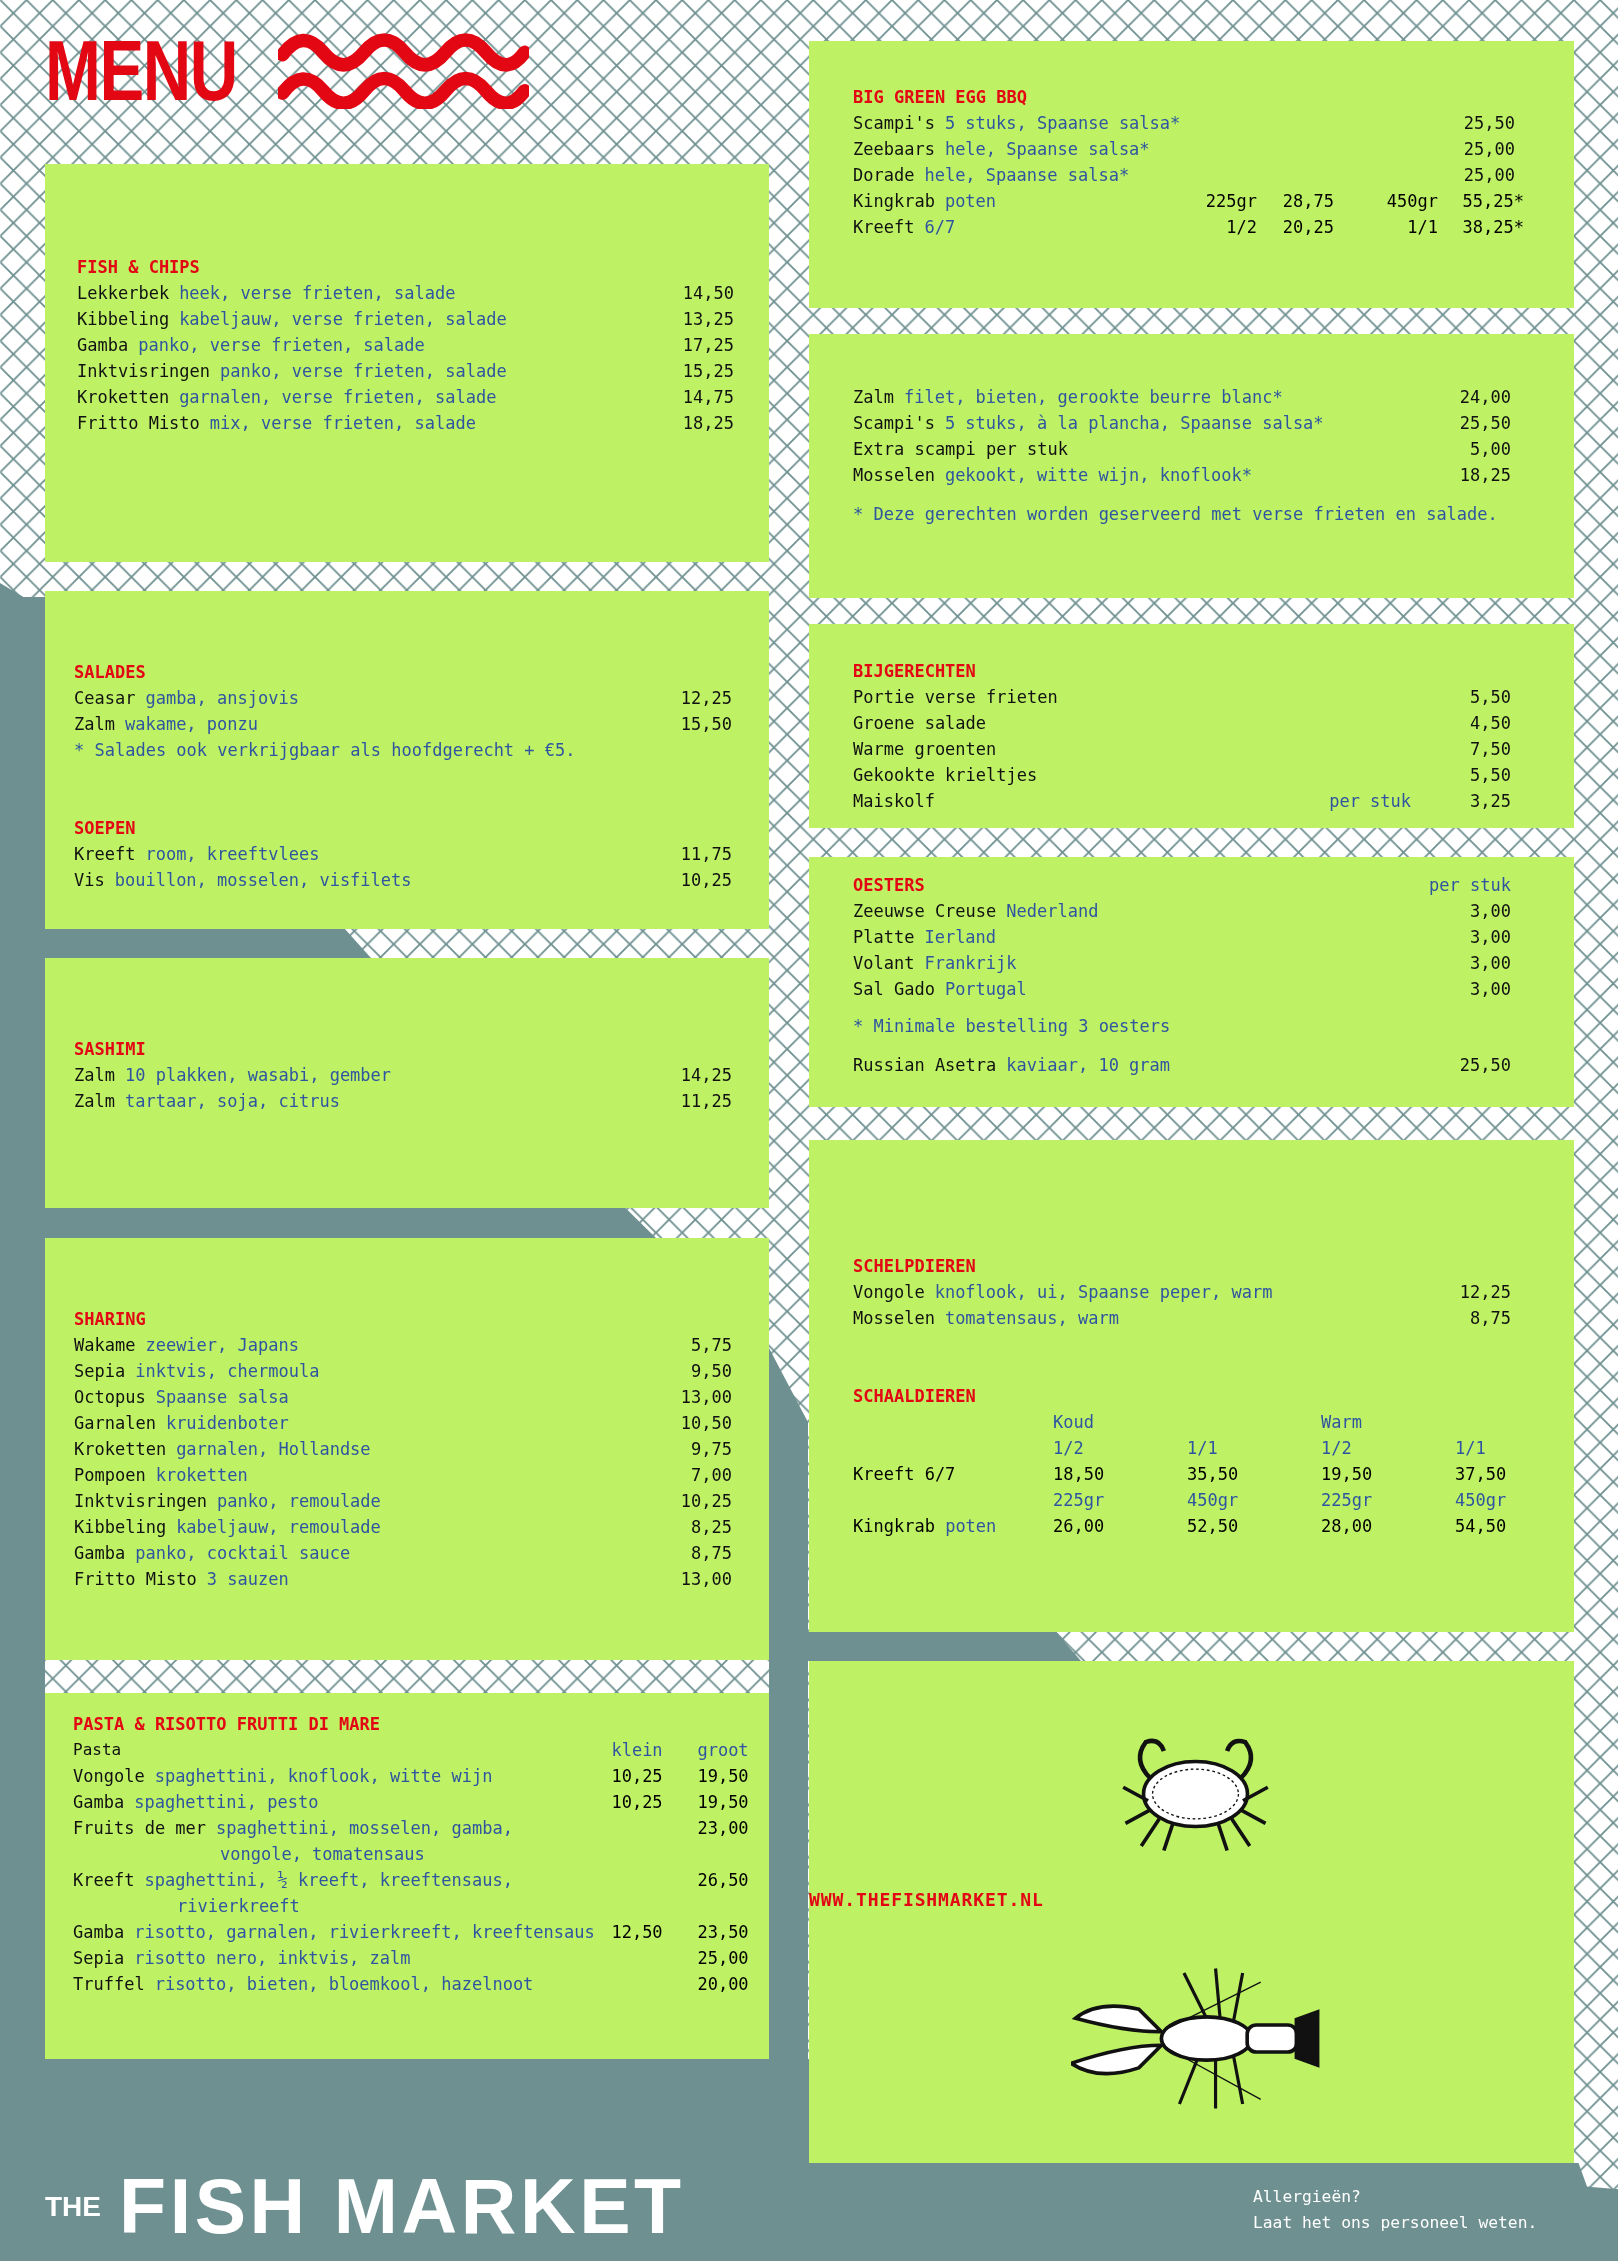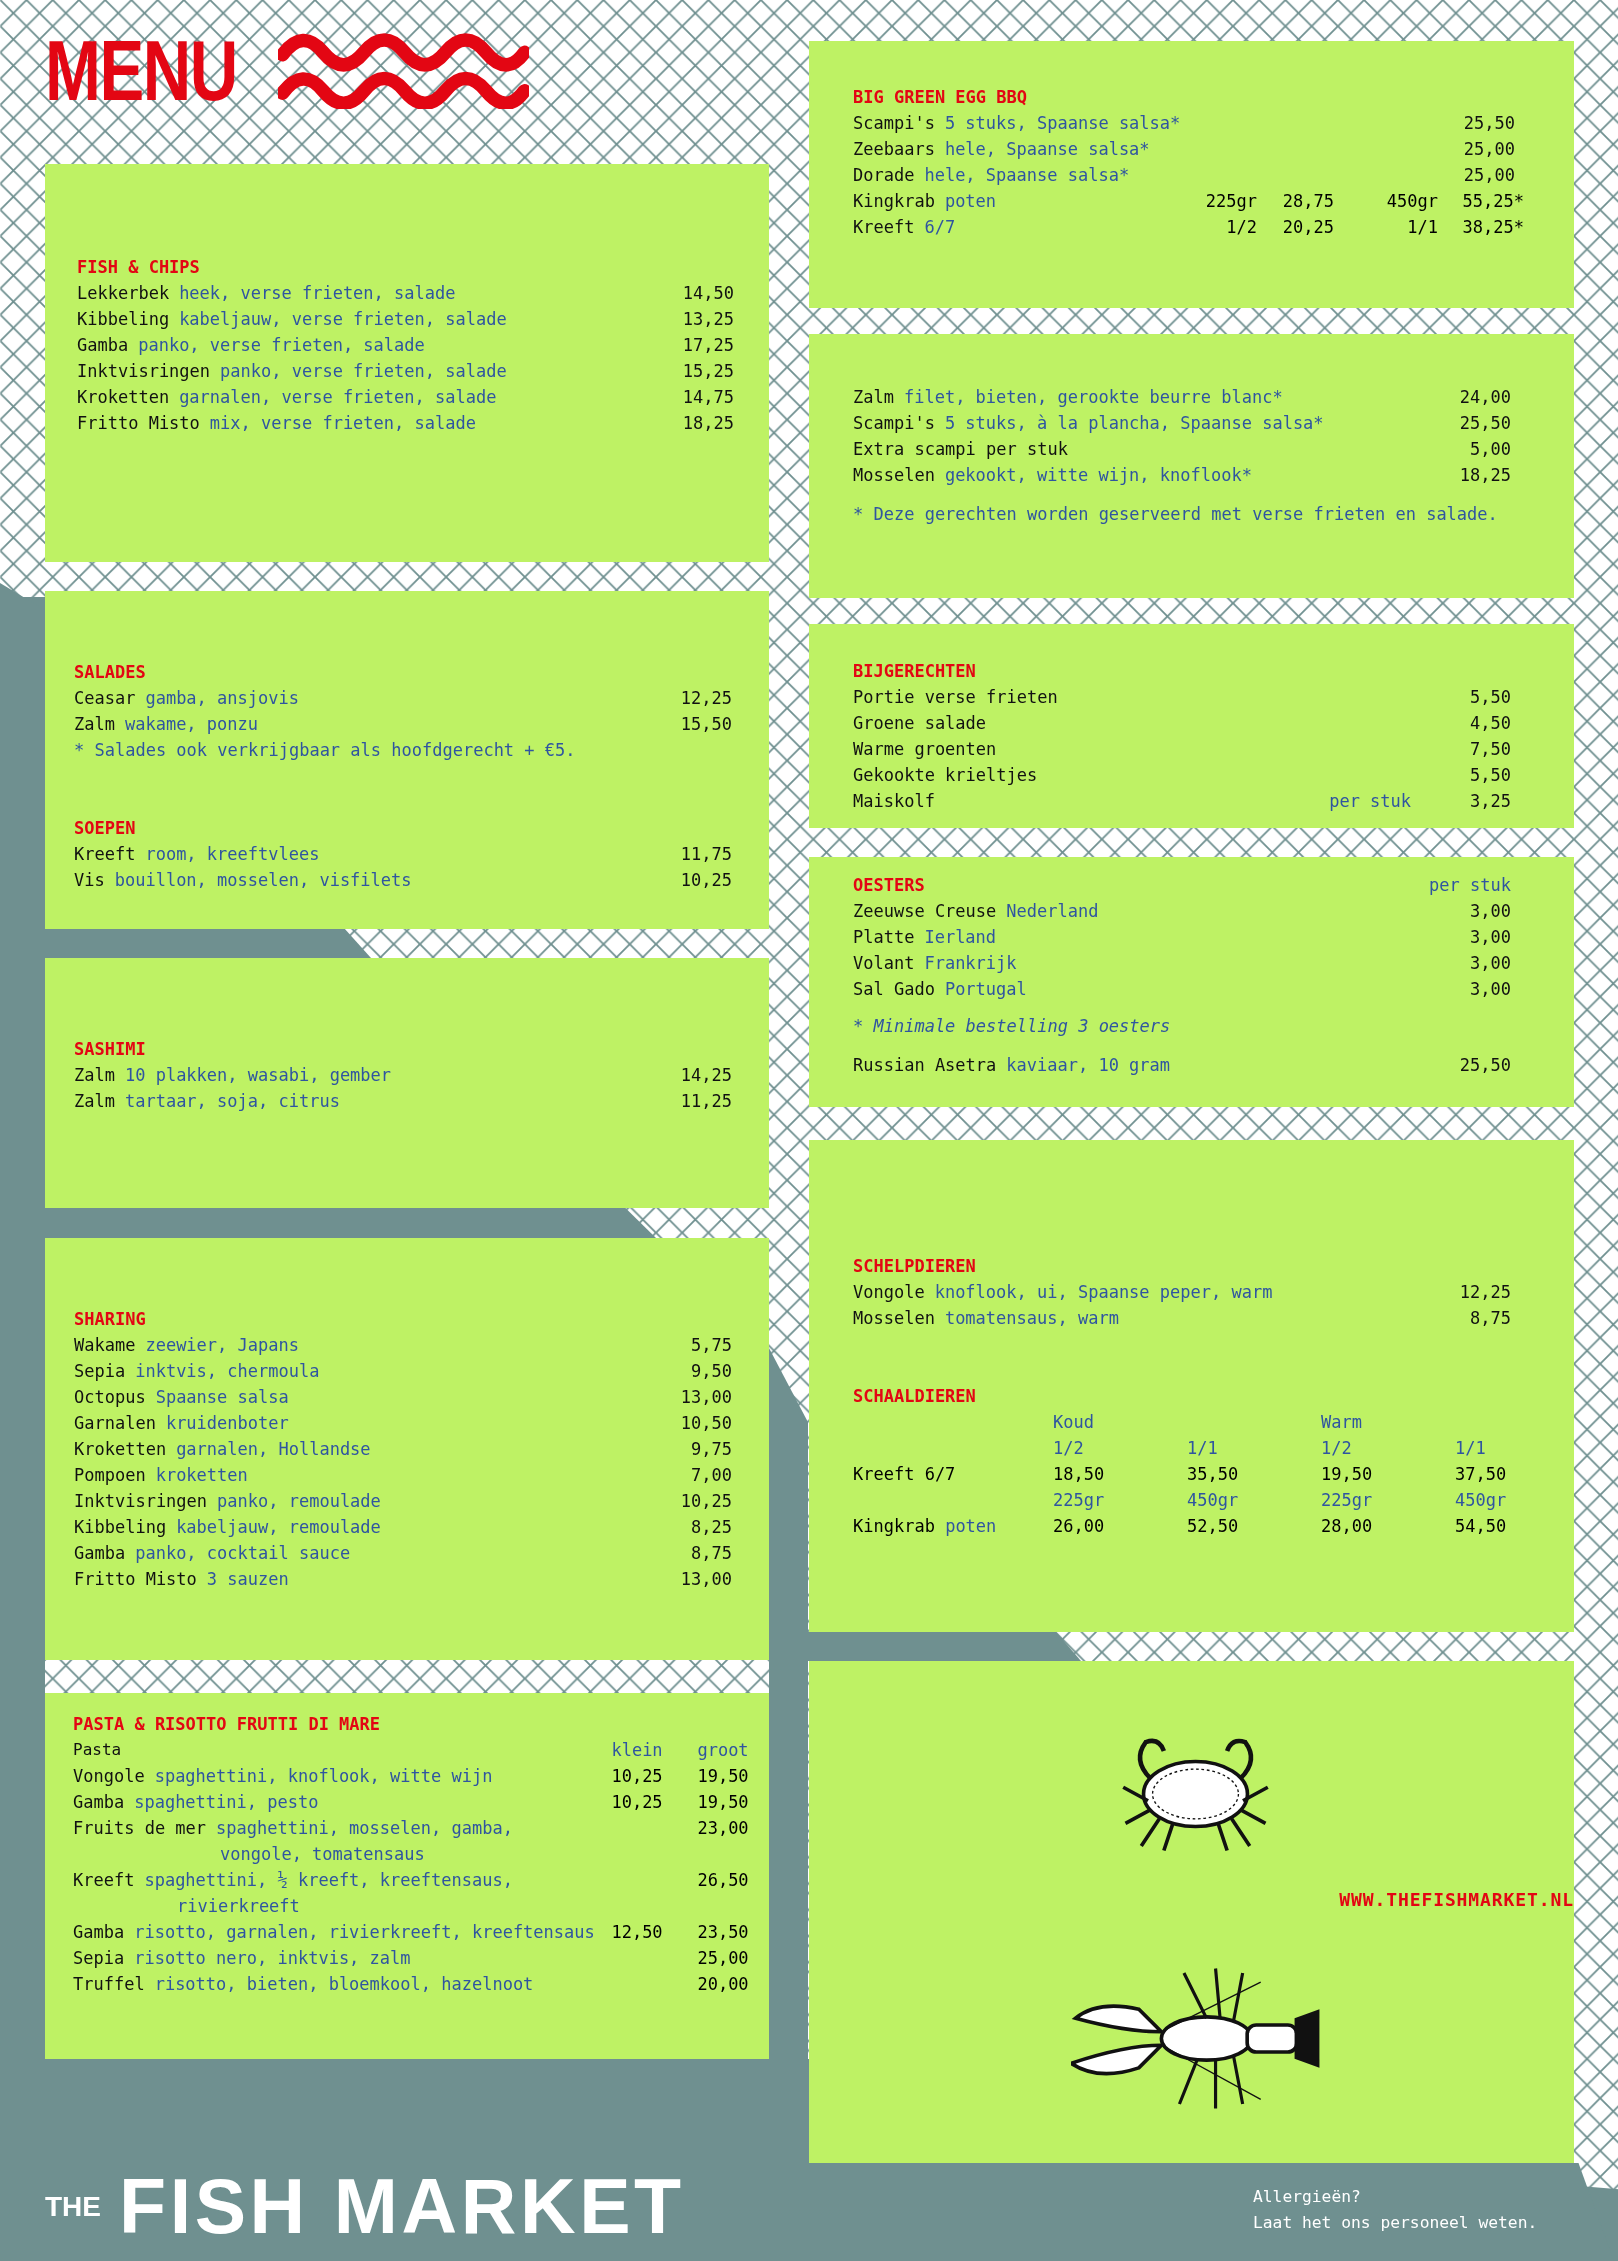--- a/index.html
+++ b/index.html
@@ -8,31 +8,31 @@
   .net{position:absolute;left:0;top:0;width:1619px;height:2275px;}
   .teal{position:absolute;background:#6f9090;}
   .panel{position:absolute;background:#bef264;box-sizing:border-box;}
   .sec-title{color:#e30613;font-size:17px;line-height:26px;font-weight:bold;letter-spacing:0px;}
   .row{display:flex;font-size:17px;line-height:26px;white-space:nowrap;}
   .row .name{color:#111;}
   .row .desc{color:#2f55a0;margin-left:10px;}
   .row .spacer{flex:1;}
   .row .price{color:#111;text-align:center;}
   .note{color:#2f55a0;font-size:17px;line-height:26px;}
-  .note.italic{font-style:italic;}
+  .note.italic{}
   .blue{color:#2f55a0;}
   .col{display:inline-block;text-align:right;}
   .subhead{color:#111;font-weight:normal;font-size:16px;line-height:26px;}
   .menu-title{position:absolute;left:45px;top:32px;color:#e30613;font-family:"Liberation Sans","DejaVu Sans",sans-serif;
      font-weight:bold;font-size:86px;line-height:77px;letter-spacing:-1.8px;transform:scaleX(0.78);transform-origin:left top;}
   .brand{position:absolute;left:45px;top:2162px;color:#fff;font-family:"Liberation Sans","DejaVu Sans",sans-serif;font-weight:bold;}
   .brand .the{font-size:28px;vertical-align:middle;margin-right:18px;}
   .brand .fm{font-size:77px;letter-spacing:3.6px;vertical-align:middle;}
   .allergy{position:absolute;left:1253px;top:2184px;color:#fff;font-size:16.3px;line-height:26px;}
-  .site{color:#e30613;font-size:18px;font-weight:bold;letter-spacing:0.9px;text-align:right;}
+  .site{color:#e30613;font-size:18px;font-weight:bold;letter-spacing:0.9px;text-align:left;}
   table.schaal{border-collapse:collapse;font-size:17px;line-height:26px;}
   table.schaal td{padding:0;height:26px;}
 </style>
 </head>
 <body>
 
 <svg class="net" width="1619" height="2275" xmlns="http://www.w3.org/2000/svg" viewBox="0 0 3579 5031">
   <defs>
     <pattern id="net" width="58" height="58" patternUnits="userSpaceOnUse">
       <path d="M0 0 L58 58 M58 0 L0 58" stroke="#6f9090" stroke-width="4" fill="none"></path>

